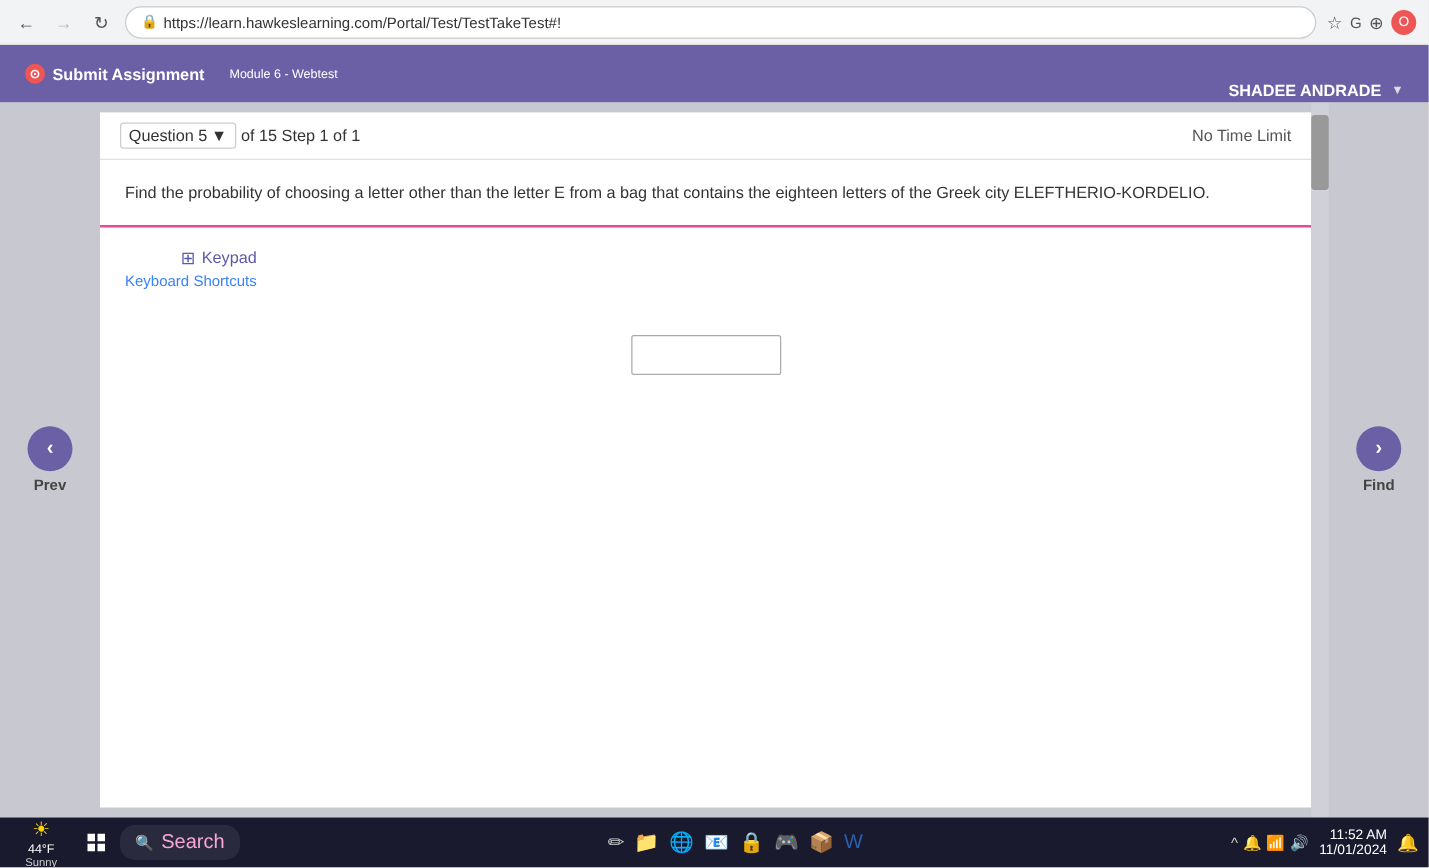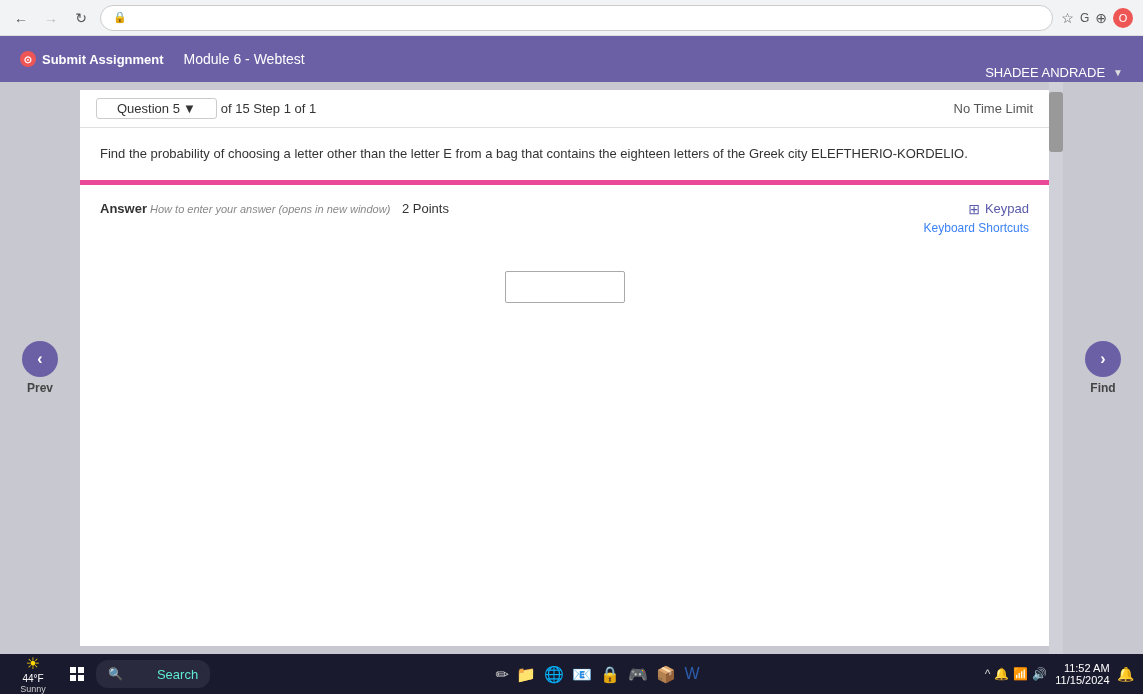--- a/index.html
+++ b/index.html
@@ -95,30 +95,30 @@
       border-radius: 50%;
       background: #e55;
       display: flex;
       align-items: center;
       justify-content: center;
       font-size: 10px;
       color: white;
     }
     .module-title {
       color: #fff;
-      font-size: 14px;
+      font-size: 10px;
       font-weight: 500;
     }
     .app-header-right {
       display: flex;
       align-items: center;
       gap: 8px;
       color: #fff;
       font-size: 13px;
-      font-weight: 400;
+      font-weight: 700;
       margin-top: 27px;
     }
     .dropdown-arrow {
       font-size: 10px;
       color: #ddd;
     }
 
     
     .main-content {
       flex: 1;
@@ -186,34 +186,34 @@
       gap: 4px;
       font-size: 13px;
       color: #333;
     }
     .question-dropdown {
       display: flex;
       align-items: center;
       gap: 3px;
       border: 1px solid #ccc;
       border-radius: 3px;
-      padding: 2px 20px;
+      padding: 2px 6px;
       cursor: pointer;
       font-size: 13px;
     }
     .no-time-limit {
       font-size: 13px;
       color: #555;
       margin-left: 36px;
     }
 
     
     .question-body {
       padding: 16px 20px;
-      border-bottom: 5px solid #ec4899;
+      border-bottom: 2px solid #ec4899;
     }
     .question-text {
       font-size: 13px;
       color: #333;
       line-height: 1.5;
     }
 
     
     .answer-section {
       padding: 16px 20px;
@@ -330,21 +330,21 @@
     .taskbar-search {
       display: flex;
       align-items: center;
       gap: 6px;
       background: #2a2a3e;
       border-radius: 12px;
       padding: 3px 12px;
       height: 28px;
     }
     .search-icon-tb { color: #888; font-size: 12px; }
-    .search-text-tb { color: #5eead4; font-size: 13px; margin-left: 28px; }
+    .search-text-tb { color: #f9a8d4; font-size: 16px; }
     .taskbar-icons {
       display: flex;
       align-items: center;
       gap: 8px;
       flex: 1;
       justify-content: center;
     }
     .tb-icon { font-size: 16px; color: #ccc; cursor: pointer; }
     .taskbar-right {
       display: flex;
@@ -368,20 +368,21 @@
   </style>
 </head>
 <body>
 
 <div class="browser-bar">
   <button class="browser-nav-btn">←</button>
   <button class="browser-nav-btn" style="color:#bbb;">→</button>
   <button class="browser-nav-btn">↻</button>
   <div class="browser-url-bar">
     <span class="browser-lock">🔒</span>
+    <span>https://learn.hawkeslearning.com/Portal/Test/TestTakeTest#!</span>
   </div>
   <div class="browser-actions">
     <span>☆</span>
     <span style="font-size:12px;">G</span>
     <span>⊕</span>
     <span style="background:#e55;color:#fff;border-radius:50%;width:20px;height:20px;display:flex;align-items:center;justify-content:center;font-size:11px;">O</span>
   </div>
 </div>
 
 <div class="app-header">
@@ -419,24 +420,20 @@
       </div>
       <span class="no-time-limit">No Time Limit</span>
     </div>
 
     <div class="question-body">
       <p class="question-text">Find the probability of choosing a letter other than the letter E from a bag that contains the eighteen letters of the Greek city ELEFTHERIO-KORDELIO.</p>
     </div>
 
     <div class="answer-section">
       <div class="answer-header">
-        <div>
-          <span class="answer-label">Answer</span><span class="answer-hint"> How to enter your answer (opens in new window)</span>
-          <span style="margin-left:8px;" class="answer-points">2 Points</span>
-        </div>
         <div class="answer-tools">
           <button class="keypad-btn">
             <span class="keypad-icon">⊞</span>
             <span>Keypad</span>
           </button>
           <a class="keyboard-shortcuts-link">Keyboard Shortcuts</a>
         </div>
       </div>
 
       <div class="answer-input-area">
@@ -492,17 +489,17 @@
 
   <div class="taskbar-right">
     <div class="taskbar-systray">
       <span>^</span>
       <span>🔔</span>
       <span>📶</span>
       <span>🔊</span>
     </div>
     <div class="taskbar-time">
       <div>11:52 AM</div>
-      <div>11/15/2024</div>
+      <div>11/01/2024</div>
     </div>
     <span class="bell-icon">🔔</span>
   </div>
 </div>
 
 </body></html>

